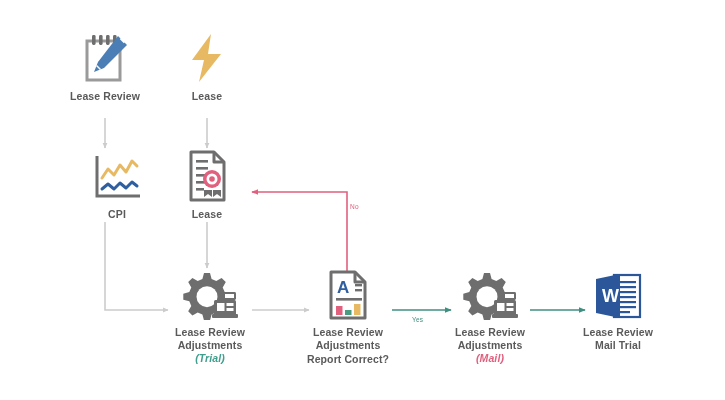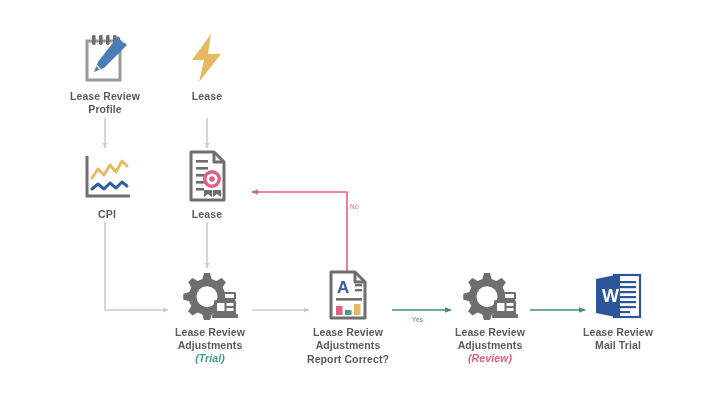--- a/index.html
+++ b/index.html
@@ -111,36 +111,35 @@
         <rect x="19" y="3" width="3.6" height="10" rx="1.4" fill="#6e6e6e"></rect>
         <rect x="26" y="3" width="3.6" height="10" rx="1.4" fill="#6e6e6e"></rect>
         <rect x="33" y="3" width="3.6" height="10" rx="1.4" fill="#6e6e6e"></rect>
         <path d="M38,4 L47,13 L24,36 L14,40 L18,30 Z" fill="#4a7eb5"></path>
         <path d="M40.5,6.5 L44.5,10.5" stroke="#ffffff" stroke-width="1.8"></path>
         <path d="M16.5,33.5 L20.5,37.5" stroke="#ffffff" stroke-width="1.4"></path>
       </svg>
     </div>
     <div class="caption">
       <span>Lease Review</span>
-      <span class="line2">Profile</span>
     </div>
   </div>
 
   <div class="node" style="left:137px; top:28px;">
     <div class="icon-wrap">
       <svg width="40" height="52" viewBox="0 0 40 52" xmlns="http://www.w3.org/2000/svg">
         <path d="M24,2 L5,28 L17,28 L12,50 L34,22 L21,22 Z" fill="#e8b963"></path>
       </svg>
     </div>
     <div class="caption">
       <span>Lease</span>
     </div>
   </div>
 
-  <div class="node" style="left:37px; top:152px;">
+  <div class="node" style="left:47px; top:152px;">
     <div class="icon-wrap" style="height:50px;">
       <svg width="52" height="48" viewBox="0 0 52 48" xmlns="http://www.w3.org/2000/svg">
         <path d="M6,2 L6,42 L49,42" fill="none" stroke="#6e6e6e" stroke-width="3"></path>
         <polyline points="11,24 17,15 23,21 29,11 35,18 41,7 46,12" fill="none" stroke="#e8b963" stroke-width="3" stroke-linejoin="round" stroke-linecap="round"></polyline>
         <polyline points="11,35 17,30 23,35 29,29 35,34 41,28 46,32" fill="none" stroke="#2f5f9e" stroke-width="3" stroke-linejoin="round" stroke-linecap="round"></polyline>
       </svg>
     </div>
     <div class="caption">
       <span>CPI</span>
     </div>
@@ -232,21 +231,21 @@
         <rect x="44.5" y="31" width="7" height="3" fill="#ffffff"></rect>
         <rect x="44.5" y="36" width="7" height="3" fill="#ffffff"></rect>
         <rect x="41" y="20" width="13" height="8" rx="1.4" fill="#6e6e6e"></rect>
         <rect x="43" y="22" width="9" height="4" fill="#ffffff"></rect>
         <rect x="46.5" y="27" width="2" height="3" fill="#6e6e6e"></rect>
       </svg>
     </div>
     <div class="caption">
       <span>Lease Review</span>
       <span class="line2">Adjustments</span>
-      <span class="sub final">(Review)</span>
+      <span class="sub final">(Mail)</span>
     </div>
   </div>
 
   <div class="node" style="left:548px; top:272px;">
     <div class="icon-wrap" style="height:48px;">
       <svg width="52" height="48" viewBox="0 0 52 48" xmlns="http://www.w3.org/2000/svg">
         <rect x="22" y="3" width="26" height="42" fill="#ffffff" stroke="#2b579a" stroke-width="2.2"></rect>
         <g fill="#2b579a">
           <rect x="26" y="9" width="18" height="2.2"></rect>
           <rect x="26" y="14" width="18" height="2.2"></rect>

